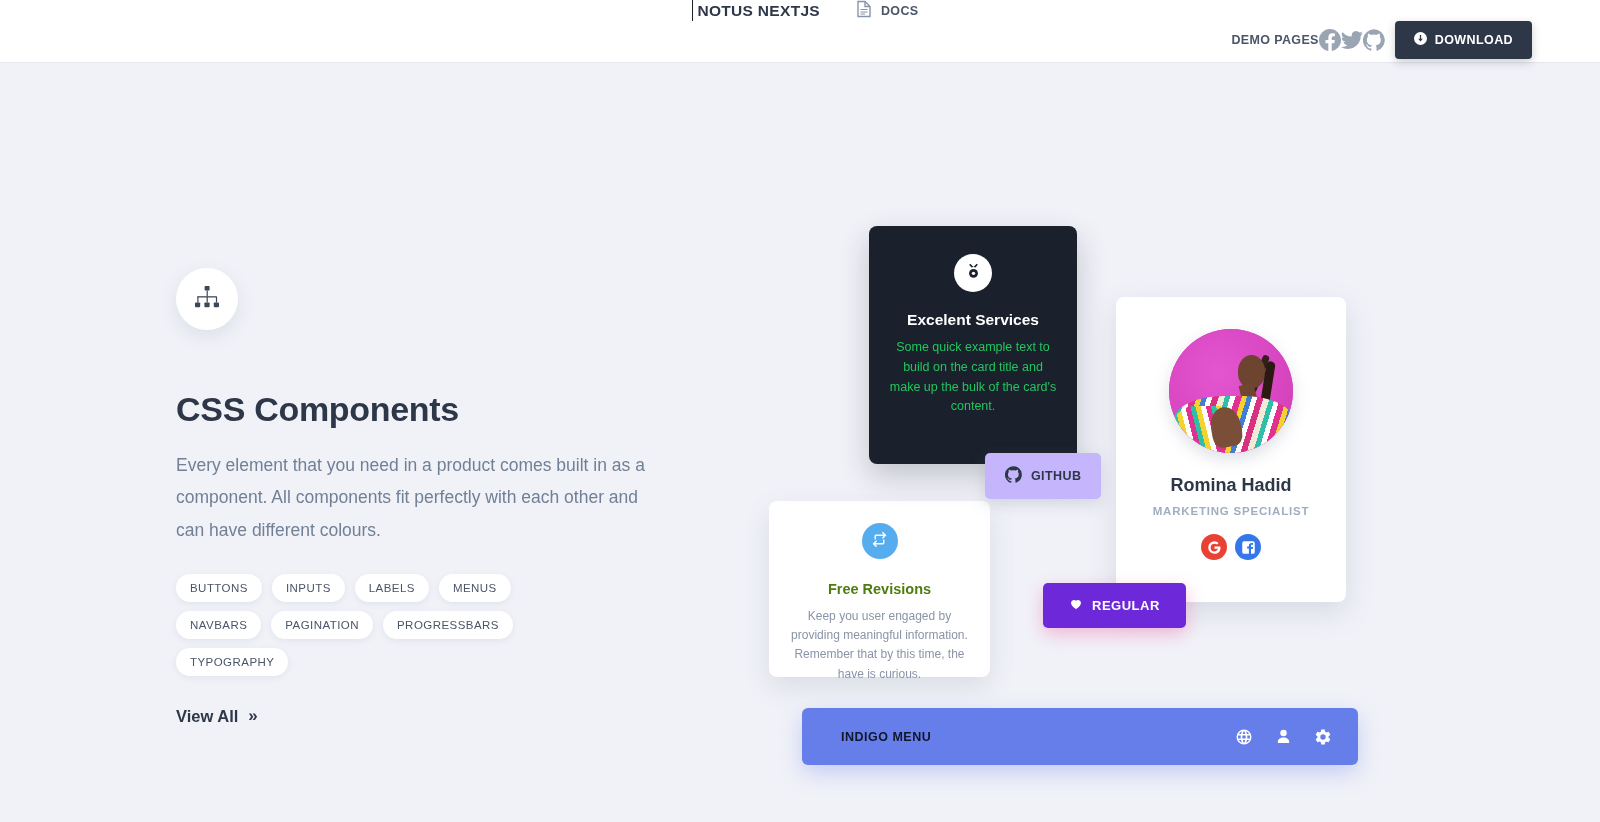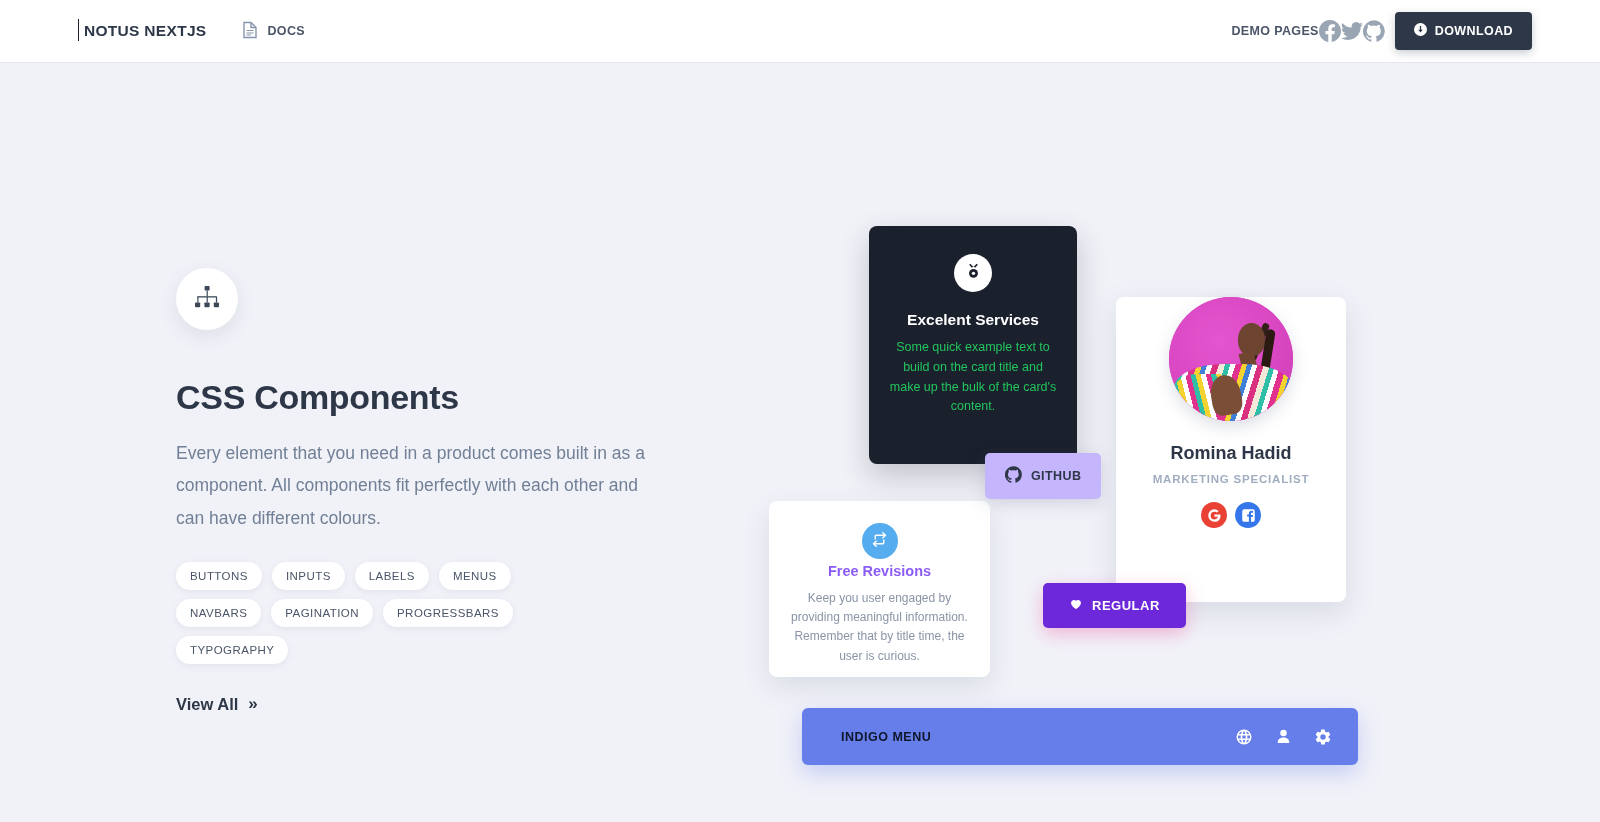--- a/index.html
+++ b/index.html
@@ -13,20 +13,21 @@
   
   .navbar {
     position: relative;
     height: 62px;
     background: #ffffff;
     display: flex;
     align-items: center;
     padding: 0 68px 0 78px;
     box-shadow: 0 1px 0 rgba(0,0,0,0.045);
     z-index: 40;
+    flex-direction: column;
   }
   .nav-left { display: flex; align-items: center; gap: 36px; }
   .brand {
     position: relative;
     font-size: 15.5px;
     font-weight: 700;
     letter-spacing: 0.3px;
     color: #2d3748;
     text-transform: uppercase;
     padding-left: 6px;
@@ -80,21 +81,21 @@
   }
   .feature-badge {
     width: 62px; height: 62px;
     border-radius: 50%;
     background: #ffffff;
     display: flex; align-items: center; justify-content: center;
     color: #3c4858;
     box-shadow: 0 6px 18px rgba(100,110,140,0.14);
   }
   .left-title {
-    margin-top: 48px;
+    margin-top: 60px;
     font-size: 34px;
     font-weight: 600;
     color: #2d3748;
     letter-spacing: -0.3px;
   }
   .left-desc {
     margin-top: 20px;
     font-size: 17.5px;
     line-height: 1.85;
     color: #718096;
@@ -181,20 +182,21 @@
   }
 
   .card-profile {
     position: absolute;
     left: 1116px; top: 235px;
     width: 230px; height: 305px;
     background: #ffffff;
     border-radius: 8px;
     box-shadow: 0 10px 28px rgba(100,110,140,0.18);
     text-align: center;
+    padding-top: 32px;
     z-index: 10;
   }
   .avatar {
     width: 124px; height: 124px;
     border-radius: 50%;
     margin: 0 auto;
     overflow: hidden;
     position: relative;
     background: #d845c0;
     box-shadow: 0 6px 16px rgba(100,110,140,0.22);
@@ -293,22 +295,22 @@
     box-shadow: 0 10px 26px rgba(100,110,140,0.16);
     z-index: 8;
   }
   .card-light .circ {
     width: 36px; height: 36px; border-radius: 50%;
     background: #55acee;
     display: flex; align-items: center; justify-content: center;
     margin: 0 auto; color: #ffffff;
   }
   .card-light h3 {
-    margin-top: 4px;
-    font-size: 14.5px; font-weight: 700; color: #8b5cf6;
+    margin-top: 22px;
+    font-size: 14.5px; font-weight: 700; color: #4d7c0f;
   }
   .card-light p {
     margin-top: 10px;
     font-size: 12px; line-height: 1.6; color: #8a94a6;
   }
 
   .menu-indigo {
     position: absolute;
     left: 802px; top: 646px;
     width: 556px; height: 57px;
@@ -478,21 +480,21 @@
     <div class="card-light">
       <div class="circ">
         <span>
           <svg width="17" height="17" viewBox="0 0 24 24" fill="#ffffff">
             <path d="M7 5h11l-2.6-2.6L16.8 1l5 5-5 5-1.4-1.4L18 7H7v5H5V7a2 2 0 0 1 2-2z"></path>
             <path d="M17 19H6l2.6 2.6L7.2 23l-5-5 5-5 1.4 1.4L6 17h11v-5h2v5a2 2 0 0 1-2 2z"></path>
           </svg>
         </span>
       </div>
       <h3>Free Revisions</h3>
-      <p>Keep you user engaged by providing meaningful information. Remember that by title time, the user is curious.</p>
+      <p>Keep you user engaged by providing meaningful information. Remember that by this time, the have is curious.</p>
     </div>
 
     <div class="menu-indigo">
       <span class="mlabel">INDIGO MENU</span>
       <div class="menu-icons">
         <span>
           <svg width="18" height="18" viewBox="0 0 24 24" fill="#ffffff">
             <path d="M12 2a10 10 0 1 0 0 20 10 10 0 0 0 0-20zm6.9 6h-2.95a15.6 15.6 0 0 0-1.4-3.6A8.03 8.03 0 0 1 18.9 8zM12 4.1c.7 1 1.3 2.3 1.7 3.9h-3.4c.4-1.6 1-2.9 1.7-3.9zM4.26 14A7.9 7.9 0 0 1 4 12c0-.7.1-1.36.26-2h3.4a16.9 16.9 0 0 0 0 4h-3.4zm.84 2h2.95c.33 1.3.8 2.52 1.4 3.6A8.03 8.03 0 0 1 5.1 16zm2.95-8H5.1a8.03 8.03 0 0 1 4.35-3.6A15.6 15.6 0 0 0 8.05 8zM12 19.9c-.7-1-1.3-2.3-1.7-3.9h3.4c-.4 1.6-1 2.9-1.7 3.9zm2.1-5.9H9.9a15 15 0 0 1 0-4h4.2a15 15 0 0 1 0 4zm.45 5.6c.6-1.08 1.07-2.3 1.4-3.6h2.95a8.03 8.03 0 0 1-4.35 3.6zM16.34 14a16.9 16.9 0 0 0 0-4h3.4c.16.64.26 1.3.26 2s-.1 1.36-.26 2h-3.4z"></path>
           </svg>
         </span>

